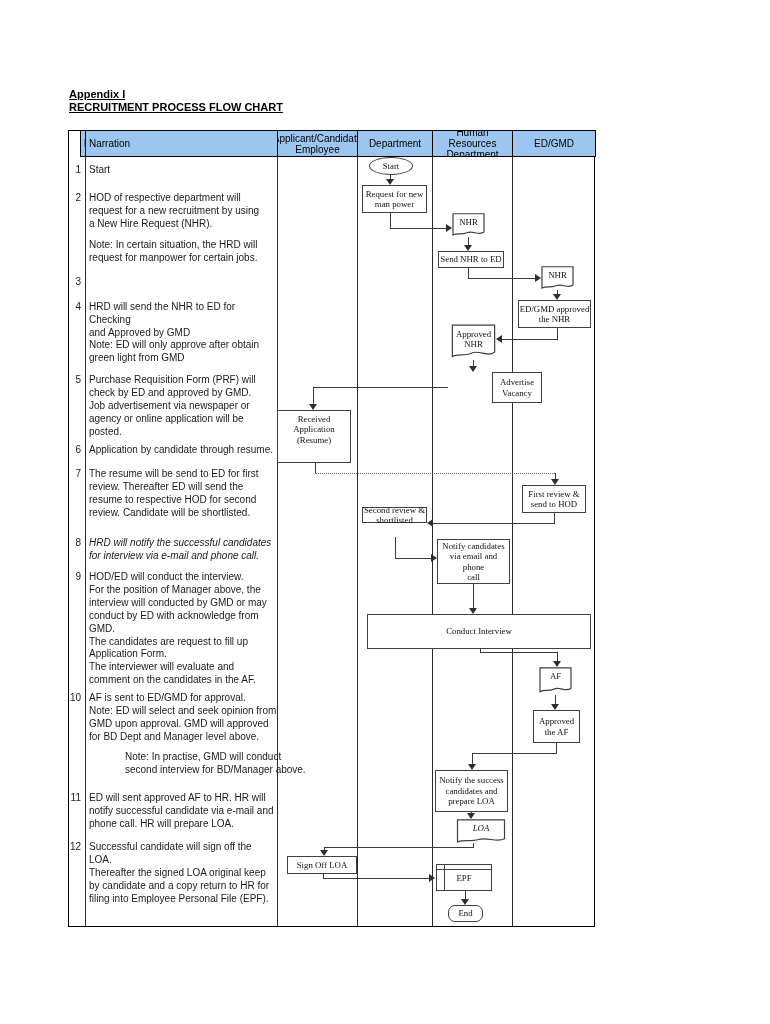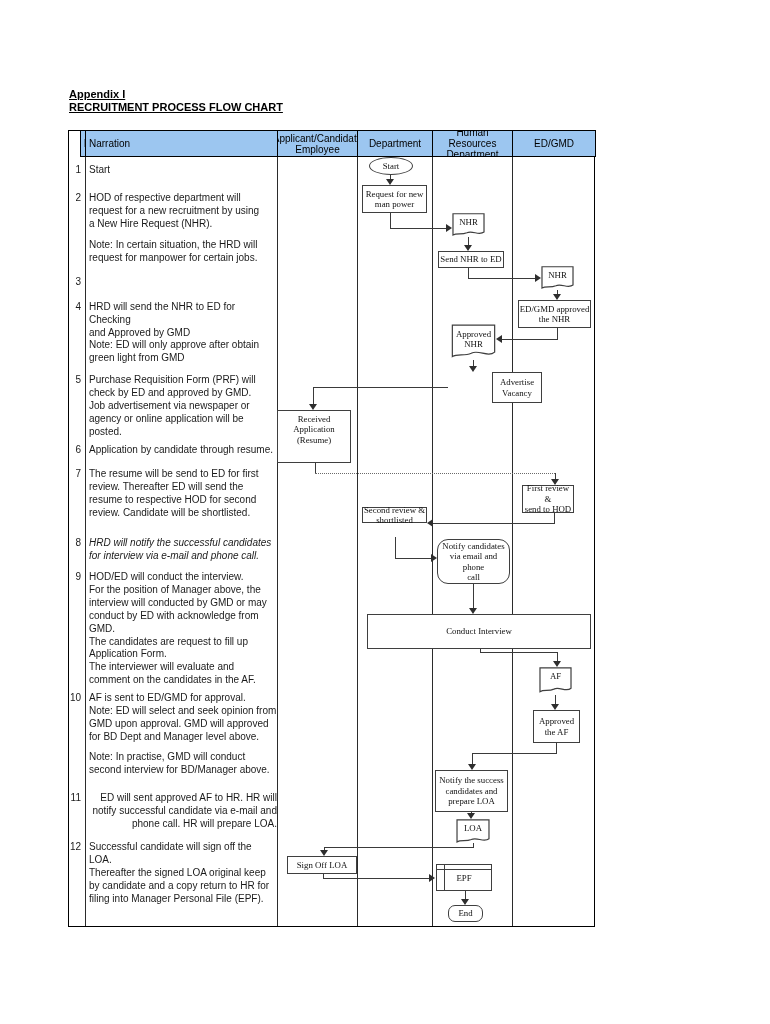--- a/index.html
+++ b/index.html
@@ -113,31 +113,31 @@
 GMD.
 The candidates are request to fill up
 Application Form.
 The interviewer will evaluate and
 comment on the candidates in the AF.</div>
   <div class="num" style="top:692px;">10</div>
   <div class="nar" style="top:692px;">AF is sent to ED/GMD for approval.
 Note: ED will select and seek opinion from
 GMD upon approval. GMD will approved
 for BD Dept and Manager level above.</div>
-  <div class="nar" style="top:751px;">Note: In practise, GMD will conduct
+  <div class="nar" style="top:751px;margin-left:36px;">Note: In practise, GMD will conduct
 second interview for BD/Manager above.</div>
   <div class="num" style="top:792px;">11</div>
-  <div class="nar" style="top:792px;text-align:right;">ED will sent approved AF to HR. HR will
+  <div class="nar" style="top:792px;">ED will sent approved AF to HR. HR will
 notify successful candidate via e-mail and
 phone call. HR will prepare LOA.</div>
   <div class="num" style="top:841px;">12</div>
   <div class="nar" style="top:841px;">Successful candidate will sign off the LOA.
 Thereafter the signed LOA original keep
 by candidate and a copy return to HR for
-filing into Manager Personal File (EPF).</div>
+filing into Employee Personal File (EPF).</div>
 
   <div class="v" style="left:390px;top:174px;height:6px;"></div>
   <div class="arr d" style="left:386px;top:179px;"></div>
 
   <div class="v" style="left:390px;top:213px;height:16px;"></div>
   <div class="h" style="left:390px;top:228px;width:57px;"></div>
   <div class="arr r" style="left:446px;top:224px;"></div>
 
   <div class="v" style="left:468px;top:237px;height:9px;"></div>
   <div class="arr d" style="left:464px;top:245px;"></div>
@@ -235,47 +235,47 @@
     <span class="dl" style="top:5px;">Approved
 NHR</span>
   </div>
 
   <div class="node" style="left:448px;top:372px;width:50px;height:31px;margin-left:44px;"><span>Advertise
 Vacancy</span></div>
 
   <div class="node topalign" style="left:277px;top:410px;width:74px;height:53px;"><span>Received Application
 (Resume)</span></div>
 
-  <div class="node" style="left:522px;top:485px;width:52px;height:28px;"><span>First review &amp;
+  <div class="node" style="left:522px;top:485px;width:64px;height:28px;"><span>First review &amp;
 send to HOD</span></div>
 
   <div class="node" style="left:362px;top:507px;width:65px;height:16px;"><span>Second review &amp;
 shortlisted</span></div>
 
-  <div class="node" style="left:437px;top:539px;width:73px;height:45px;border-radius:11px;"><span>Notify candidates
+  <div class="node" style="left:437px;top:539px;width:73px;height:45px;"><span>Notify candidates
 via email and phone
 call</span></div>
 
   <div class="node" style="left:367px;top:614px;width:224px;height:35px;"><span>Conduct Interview</span></div>
 
   <div class="doc" style="left:539px;top:667px;width:33px;height:28px;">
     <svg viewBox="0 0 100 100" preserveAspectRatio="none">
         <path d="M3 3 H97 V76 C82 92 62 68 45 79 C30 88 14 79 3 88 Z" fill="#ffffff" stroke="#3f3f3f" stroke-width="1.2" vector-effect="non-scaling-stroke"></path>
       </svg>
     <span class="dl">AF</span>
   </div>
 
   <div class="node" style="left:533px;top:710px;width:47px;height:33px;"><span>Approved
 the AF</span></div>
 
   <div class="node" style="left:435px;top:770px;width:73px;height:42px;"><span>Notify the success
 candidates and
 prepare LOA</span></div>
 
-  <div class="doc" style="left:456px;top:819px;width:34px;height:26px;">
+  <div class="doc" style="left:456px;top:819px;width:50px;height:26px;font-style:italic;">
     <svg viewBox="0 0 100 100" preserveAspectRatio="none">
         <path d="M3 3 H97 V76 C82 92 62 68 45 79 C30 88 14 79 3 88 Z" fill="#ffffff" stroke="#3f3f3f" stroke-width="1.2" vector-effect="non-scaling-stroke"></path>
       </svg>
     <span class="dl">LOA</span>
   </div>
 
   <div class="node" style="left:287px;top:856px;width:70px;height:18px;"><span>Sign Off LOA</span></div>
 
   <div class="store" style="left:436px;top:864px;width:56px;height:27px;">
       <span>EPF</span>

